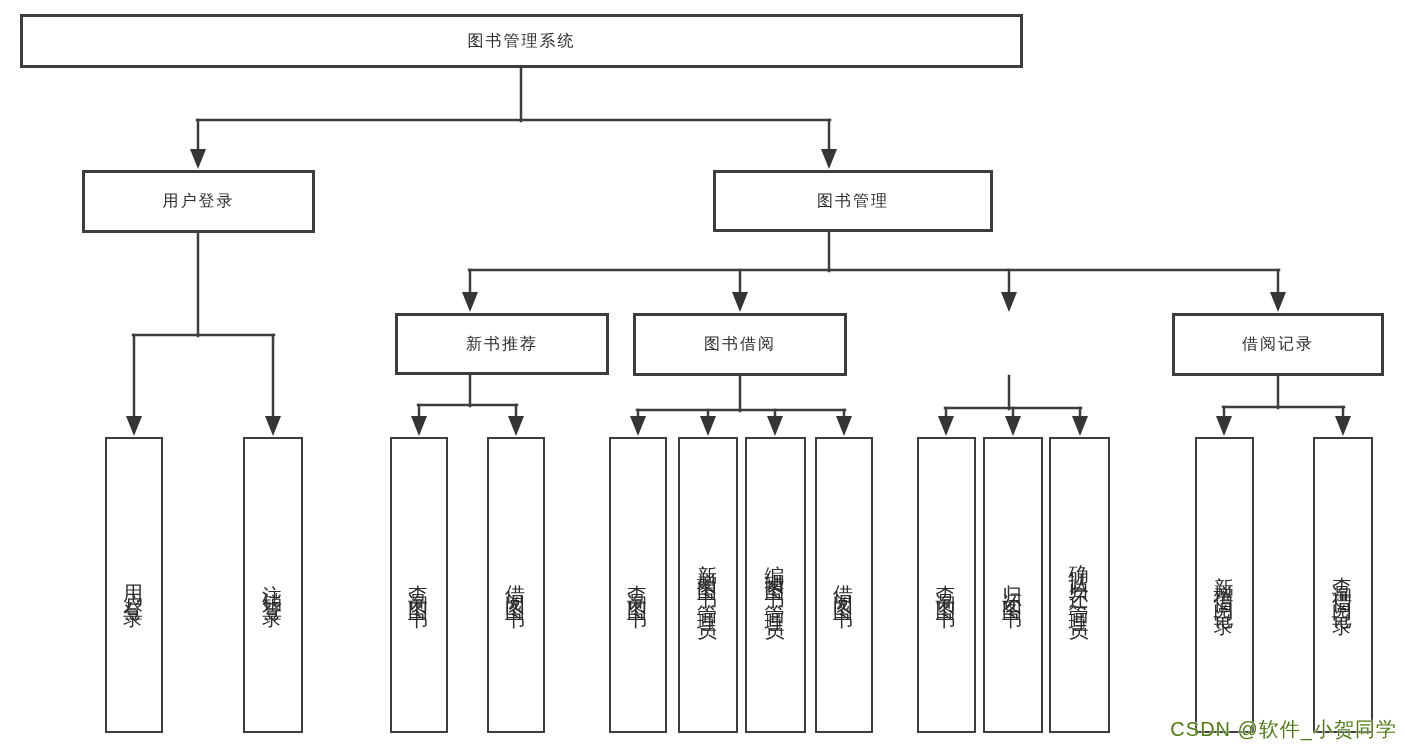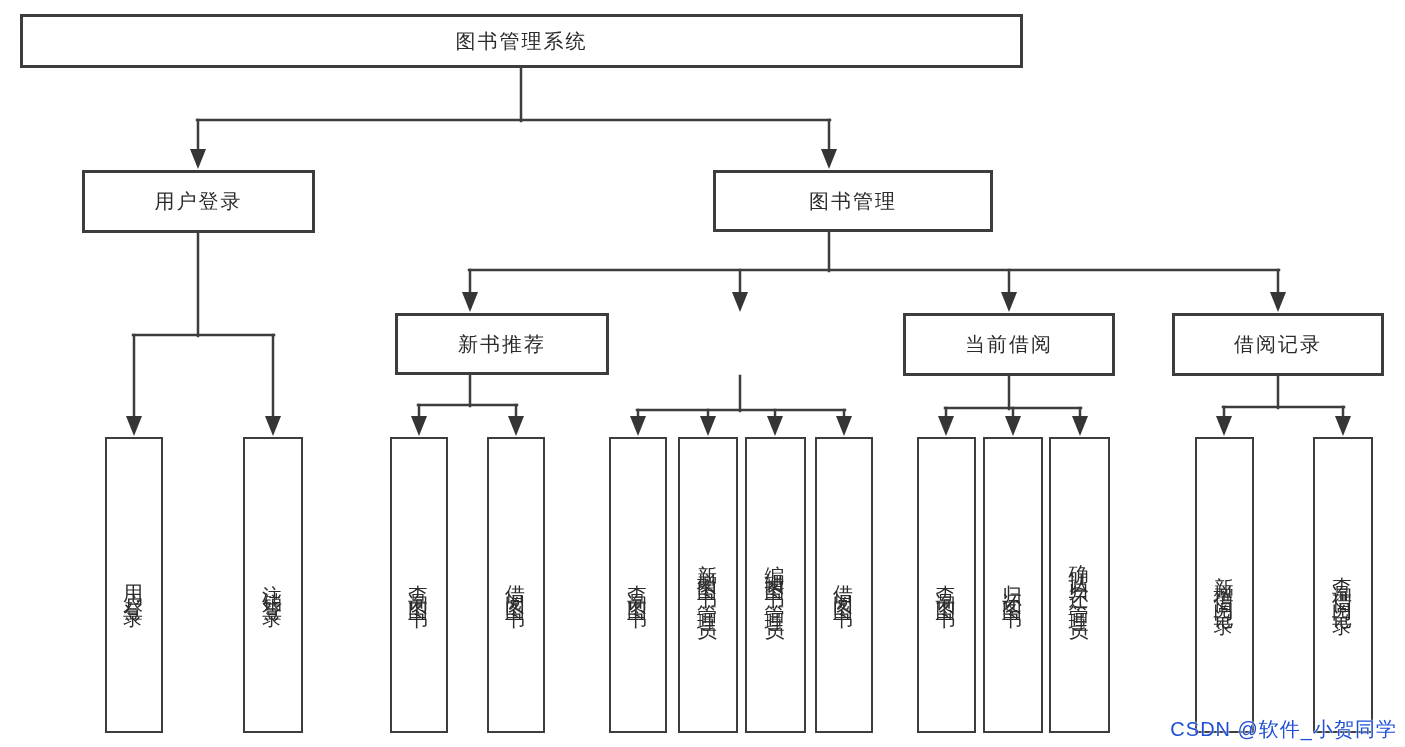--- a/index.html
+++ b/index.html
@@ -10,34 +10,34 @@
     font-family:"Liberation Sans","DejaVu Sans",sans-serif;
     overflow:hidden;
   }
   #connectors{position:absolute;left:0;top:0;width:1405px;height:747px;}
   .cl{stroke:#3d3d3d;stroke-width:2.5;stroke-linecap:square;}
   .arrow{fill:#353535;}
   .box{
     position:absolute;box-sizing:border-box;
     background:#ffffff;border:3px solid #3d3d3d;
     display:flex;align-items:center;justify-content:center;
-    font-size:20px;color:#2b2b2b;letter-spacing:2px;
+    font-size:16px;color:#2b2b2b;letter-spacing:2px;
     white-space:nowrap;
   }
   .leaf{
     border-width:2.5px;
     writing-mode:vertical-rl;
     letter-spacing:8px;
     font-size:20px;
     white-space:normal;
   }
   .watermark{
     position:absolute;right:8px;top:716px;
     font-size:20px;letter-spacing:1px;
-    color:#1d4ed8;
+    color:#4d7c0f;
     text-shadow:0 0 2px #ffffff,0 0 1px #ffffff;
   }
 </style>
 </head>
 <body>
 
 <div class="canvas">
 
   <svg id="connectors" viewBox="0 0 1405 747" xmlns="http://www.w3.org/2000/svg">
       <line x1="521" y1="68" x2="521" y2="121" class="cl"></line>
@@ -93,21 +93,21 @@
       <line x1="1343" y1="407" x2="1343" y2="423" class="cl"></line>
       <polygon points="1335,416 1351,416 1343,436" class="arrow"></polygon>
     </svg>
 
   <div class="box" style="left:20px;top:14px;width:1003px;height:54px;">图书管理系统</div>
 
   <div class="box" style="left:82px;top:170px;width:233px;height:63px;">用户登录</div>
   <div class="box" style="left:713px;top:170px;width:280px;height:62px;">图书管理</div>
 
   <div class="box" style="left:363px;top:313px;width:214px;height:62px;margin-left:32px;">新书推荐</div>
-  <div class="box" style="left:903px;top:313px;width:212px;height:63px;">当前借阅</div>
+  <div class="box" style="left:633px;top:313px;width:214px;height:63px;">图书借阅</div>
   <div class="box" style="left:1172px;top:313px;width:212px;height:63px;">借阅记录</div>
 
   <div class="box leaf" style="left:105px;top:437px;width:58px;height:296px;">用户登录</div>
   <div class="box leaf" style="left:243px;top:437px;width:60px;height:296px;">注销登录</div>
 
   <div class="box leaf" style="left:390px;top:437px;width:58px;height:296px;">查询图书</div>
   <div class="box leaf" style="left:487px;top:437px;width:58px;height:296px;">借阅图书</div>
 
   <div class="box leaf" style="left:609px;top:437px;width:58px;height:296px;">查询图书</div>
   <div class="box leaf" style="left:678px;top:437px;width:60px;height:296px;">新增图书（管理员）</div>

